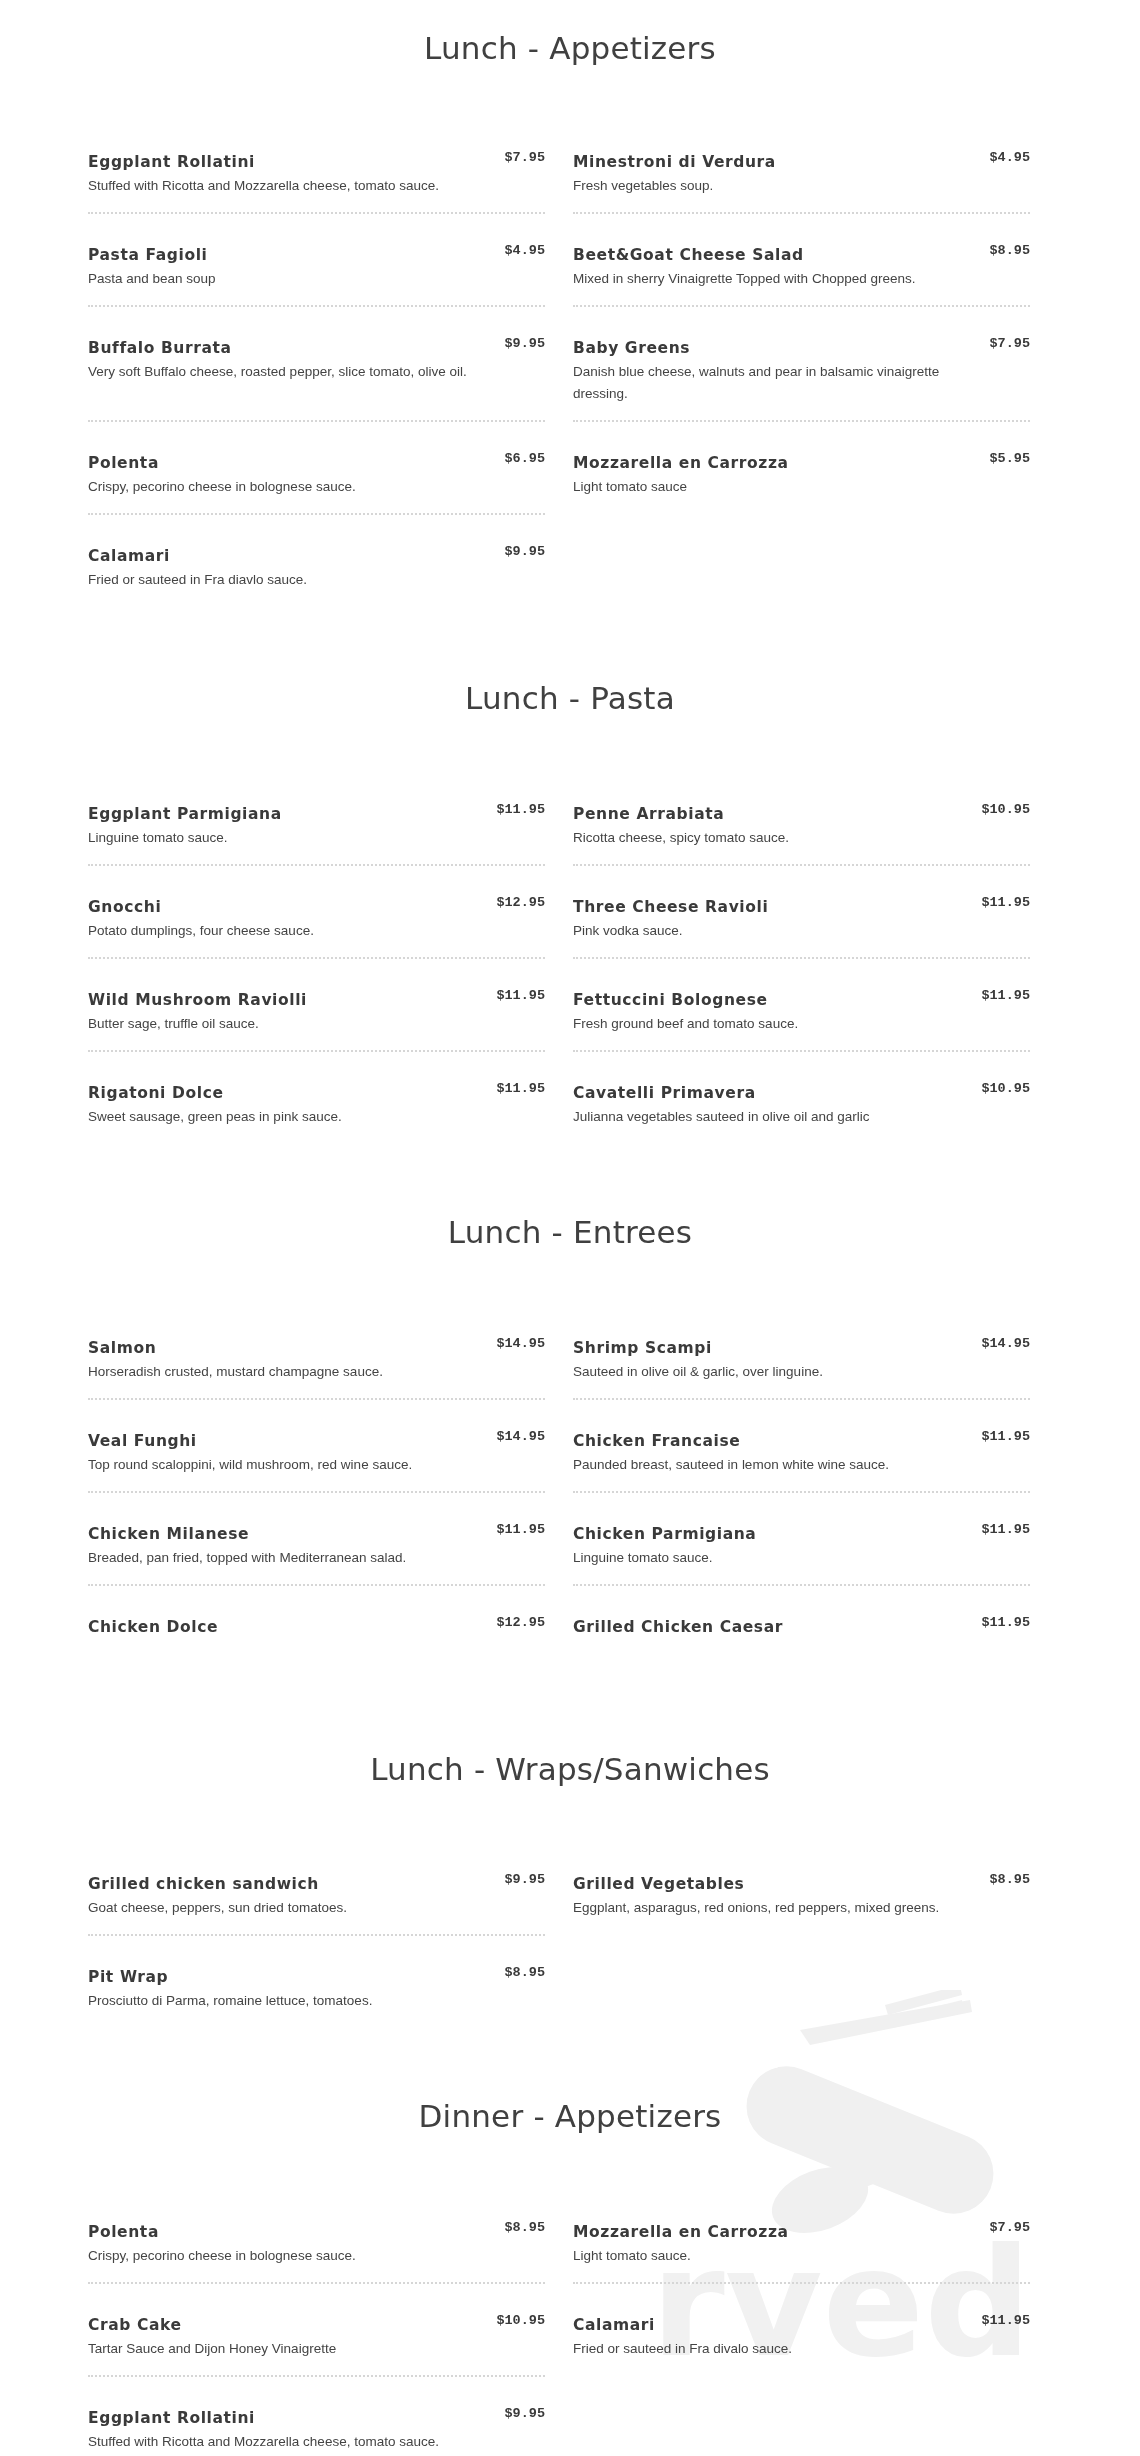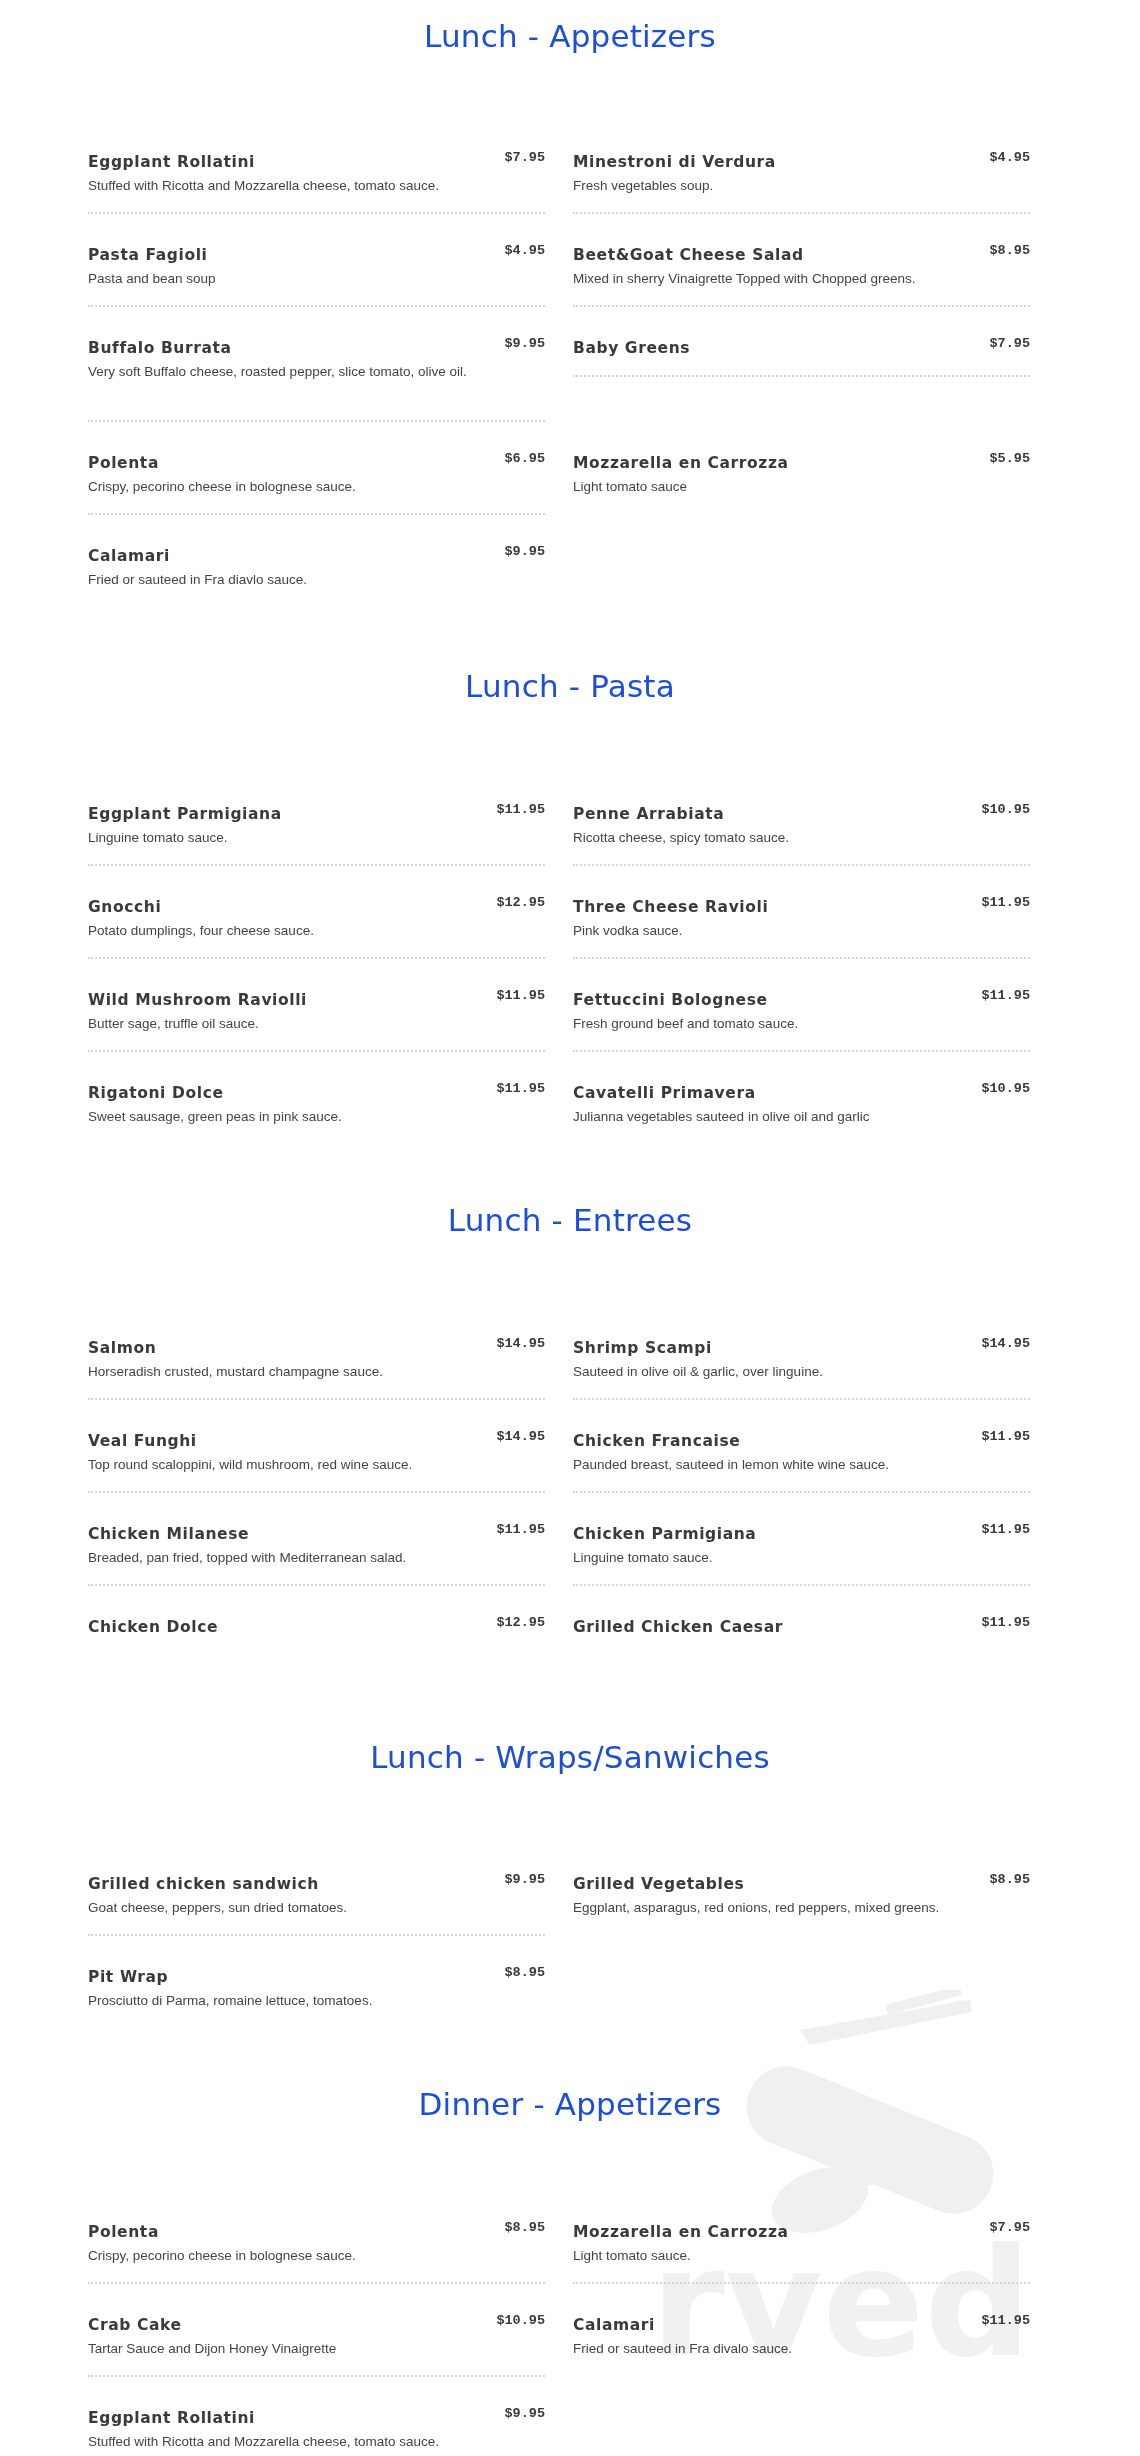--- a/index.html
+++ b/index.html
@@ -24,22 +24,22 @@
     position: absolute;
     left: 0;
     width: 1140px;
     z-index: 1;
   }
   .section-title {
     text-align: center;
     font-family: "DejaVu Sans", sans-serif;
     font-size: 31px;
     font-weight: normal;
-    color: #1d4ed8;
-    margin: 0;
+    color: #404040;
+    margin: 12px;
     height: 40px;
     line-height: 40px;
     letter-spacing: 0.2px;
   }
   .grid {
     position: absolute;
     left: 88px;
     width: 940px;
     display: grid;
     grid-template-columns: 457px 457px;
@@ -151,20 +151,21 @@
         <span class="price">$9.95</span>
       </div>
     <div class="desc" style="min-height:44px;">Very soft Buffalo cheese, roasted pepper, slice tomato, olive oil.</div>
     <div class="sep"></div>
   </div>
   <div class="item row tall">
     <div class="head">
         <span class="name">Baby Greens</span>
         <span class="price">$7.95</span>
       </div>
+    <div class="desc" style="min-height:44px;">Danish blue cheese, walnuts and pear in balsamic vinaigrette dressing.</div>
     <div class="sep"></div>
   </div>
   <div class="item row">
     <div class="head">
         <span class="name">Polenta</span>
         <span class="price">$6.95</span>
       </div>
     <div class="desc">Crispy, pecorino cheese in bolognese sauce.</div>
     <div class="sep"></div>
   </div>

